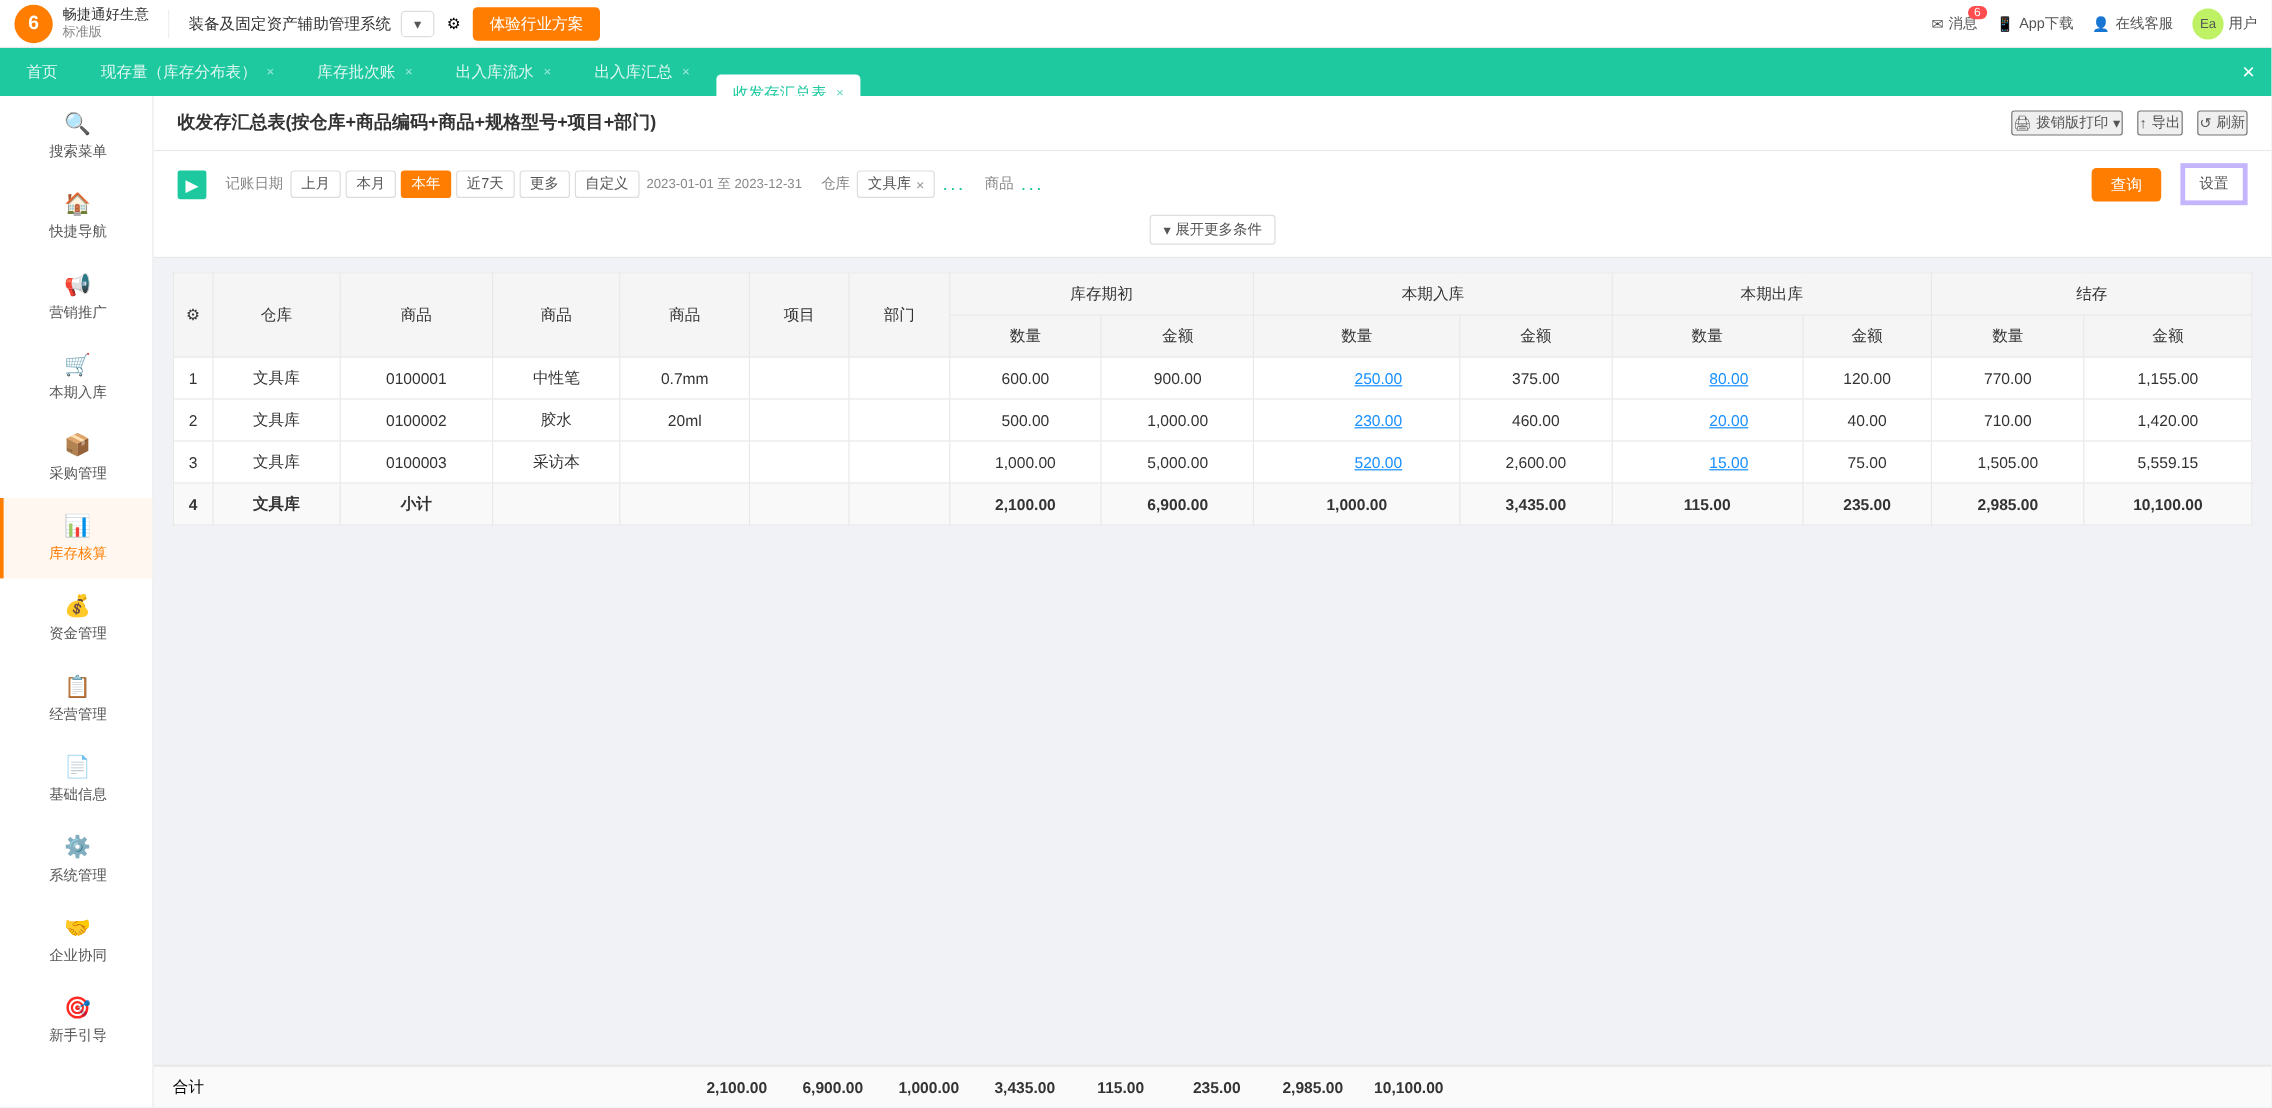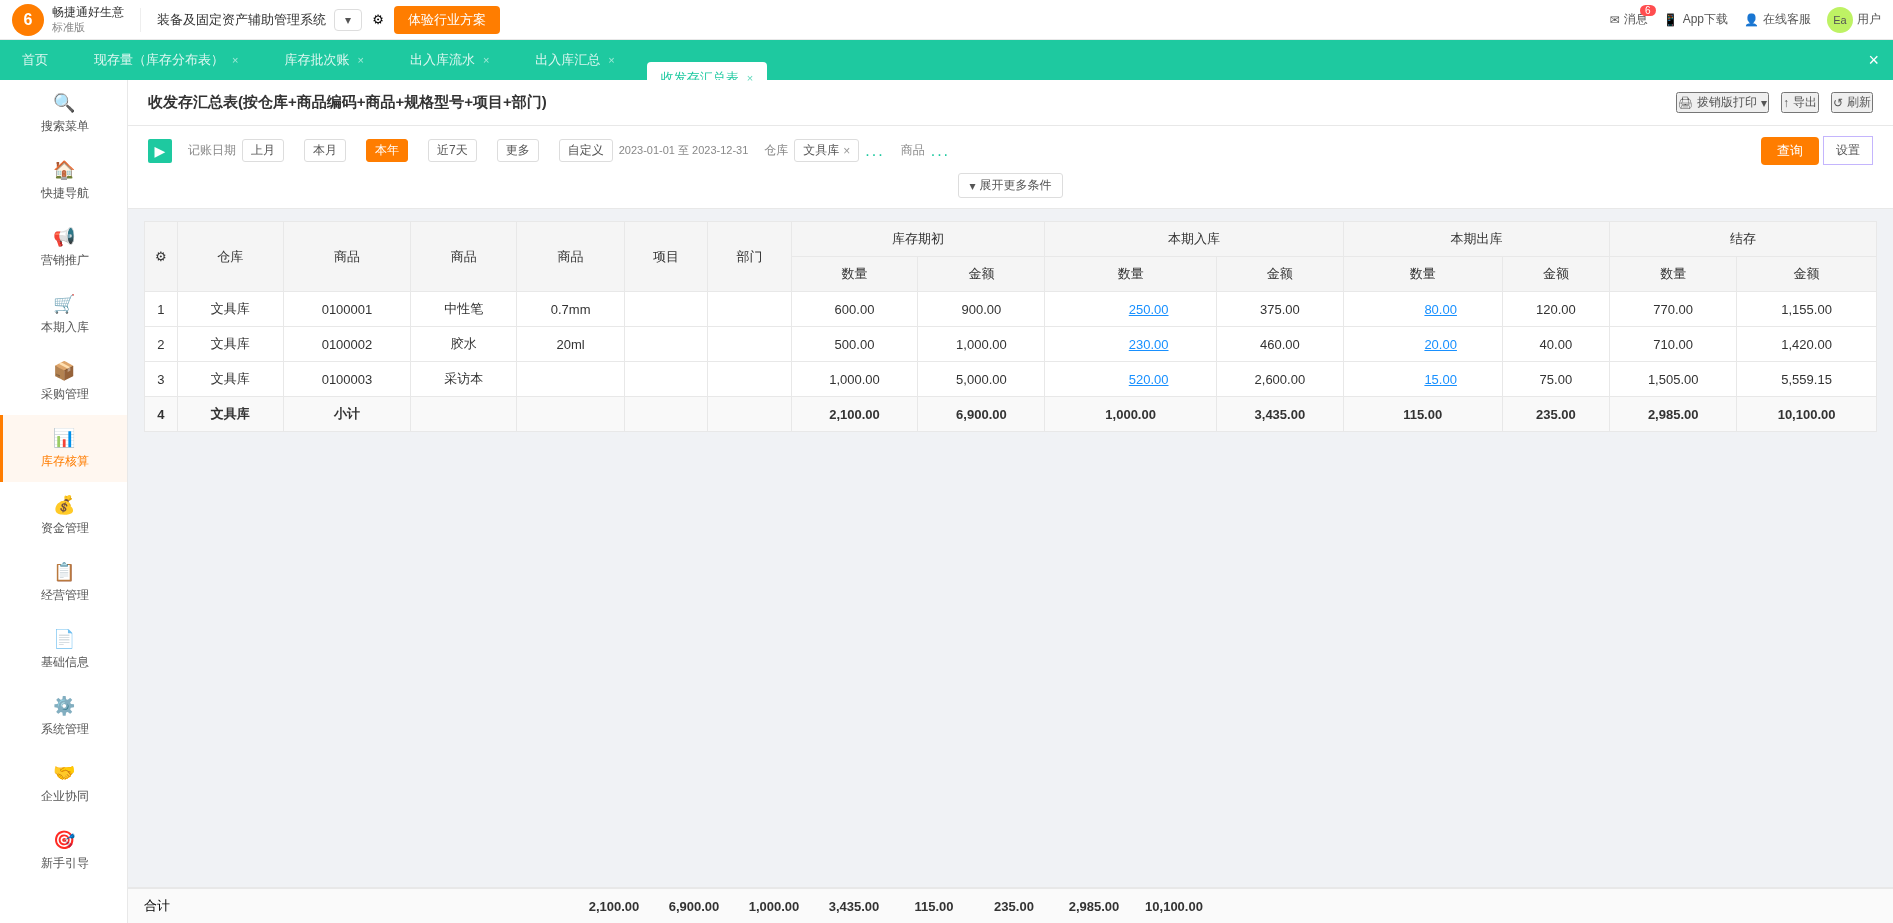--- a/index.html
+++ b/index.html
@@ -13,21 +13,21 @@
     .app-title .sub { color: #888; font-size: 11px; }
     .system-name { font-size: 13px; color: #333; font-weight: 500; }
     .select-btn { background: #fff; border: 1px solid #ddd; border-radius: 4px; padding: 3px 10px; font-size: 12px; color: #555; cursor: pointer; display: flex; align-items: center; gap: 4px; }
     .trial-btn { background: #ff7d00; color: #fff; border: none; border-radius: 4px; padding: 5px 14px; font-size: 13px; cursor: pointer; }
     .top-bar-right { display: flex; align-items: center; gap: 16px; font-size: 12px; color: #555; }
     .top-bar-right .badge-item { display: flex; align-items: center; gap: 4px; cursor: pointer; position: relative; }
     .badge { background: #ff4d4f; color: #fff; border-radius: 10px; font-size: 10px; padding: 0 4px; min-width: 16px; text-align: center; position: absolute; top: -6px; right: -8px; }
     .user-avatar { width: 26px; height: 26px; background: #bef264; border-radius: 50%; display: flex; align-items: center; justify-content: center; font-size: 11px; color: #555; }
 
     
-    .nav-tabs { height: 40px; background: #1ec9a0; display: flex; align-items: center; padding: 0 8px; gap: 18px; flex-shrink: 0; }
+    .nav-tabs { height: 40px; background: #1ec9a0; display: flex; align-items: center; padding: 0 8px; gap: 8px; flex-shrink: 0; }
     .nav-tab { height: 32px; padding: 0 14px; border-radius: 4px 4px 0 0; font-size: 13px; display: flex; align-items: center; gap: 6px; cursor: pointer; color: rgba(255,255,255,0.85); white-space: nowrap; }
     .nav-tab.active { background: #fff; color: #1ec9a0; border-radius: 4px; margin-top: 35px; }
     .nav-tab .close-x { font-size: 11px; opacity: 0.7; margin-left: 2px; }
     .nav-close-all { margin-left: auto; color: #fff; font-size: 18px; cursor: pointer; padding: 0 6px; }
 
     
     .main-layout { display: flex; flex: 1; overflow: hidden; }
 
     
     .sidebar { width: 128px; background: #fff; border-right: 1px solid #e8e8e8; display: flex; flex-direction: column; flex-shrink: 0; overflow-y: auto; }
@@ -45,30 +45,30 @@
     .header-actions { display: flex; align-items: center; gap: 12px; }
     .print-btn { display: flex; align-items: center; gap: 4px; font-size: 12px; color: #555; cursor: pointer; }
     .export-btn { display: flex; align-items: center; gap: 4px; font-size: 12px; color: #555; cursor: pointer; }
     .refresh-btn { display: flex; align-items: center; gap: 4px; font-size: 12px; color: #555; cursor: pointer; }
 
     
     .filter-bar { background: #fff; padding: 10px 20px; border-bottom: 1px solid #e8e8e8; flex-shrink: 0; }
     .filter-row { display: flex; align-items: center; gap: 16px; flex-wrap: wrap; }
     .filter-item { display: flex; align-items: center; gap: 6px; font-size: 12px; color: #555; }
     .filter-label { color: #888; white-space: nowrap; }
-    .date-btns { display: flex; gap: 20px; }
+    .date-btns { display: flex; gap: 4px; }
     .date-btn { padding: 2px 8px; border-radius: 3px; font-size: 12px; cursor: pointer; border: 1px solid #ddd; background: #fff; color: #555; }
     .date-btn.active { background: #ff7d00; color: #fff; border-color: #ff7d00; }
     .date-range { color: #888; font-size: 11px; }
     .warehouse-tag { background: #fff; border: 1px solid #ddd; border-radius: 3px; padding: 2px 8px; font-size: 12px; display: flex; align-items: center; gap: 4px; }
     .warehouse-tag .remove { cursor: pointer; color: #999; }
     .more-dots { color: #1ec9a0; cursor: pointer; font-size: 16px; letter-spacing: 2px; }
     .expand-btn { display: flex; align-items: center; gap: 4px; font-size: 12px; color: #555; cursor: pointer; border: 1px solid #ddd; border-radius: 3px; padding: 3px 10px; background: #fff; }
     .query-btn { background: #ff7d00; color: #fff; border: none; border-radius: 4px; padding: 5px 16px; font-size: 13px; cursor: pointer; }
-    .settings-btn { background: #fff; color: #555; border: 1px solid #c4b5fd; border-radius: 0; padding: 5px 12px; font-size: 12px; cursor: pointer; }
+    .settings-btn { background: #fff; color: #555; border: 4px solid #c4b5fd; border-radius: 0; padding: 5px 12px; font-size: 12px; cursor: pointer; }
     .filter-arrow { width: 24px; height: 24px; background: #1ec9a0; border-radius: 2px; color: #fff; display: flex; align-items: center; justify-content: center; cursor: pointer; font-size: 14px; }
 
     
     .table-container { flex: 1; overflow: auto; padding: 12px 16px; }
     .data-table { width: 100%; border-collapse: collapse; background: #fff; font-size: 13px; }
     .data-table th { background: #f5f5f5; color: #333; font-weight: 500; padding: 8px 10px; border: 1px solid #e8e8e8; text-align: center; white-space: nowrap; }
     .data-table td { padding: 8px 10px; border: 1px solid #e8e8e8; text-align: center; color: #333; white-space: nowrap; }
     .data-table .num-link { color: #1890ff; text-decoration: underline; cursor: pointer; margin-left: 36px; }
     .data-table .bold-row td { font-weight: bold; background: #f9f9f9; }
     .settings-icon-cell { width: 32px; }
@@ -238,21 +238,21 @@
           <div class="warehouse-tag">
             <span>文具库</span>
             <span class="remove">×</span>
           </div>
           <span class="more-dots">...</span>
         </div>
         <div class="filter-item">
           <span class="filter-label">商品</span>
           <span class="more-dots">...</span>
         </div>
-        <div style="margin-left:auto;display:flex;gap:4px;align-items:center;">
+        <div style="margin-left:auto;display:flex;gap:16px;align-items:center;">
           <button class="query-btn">查询</button>
           <button class="settings-btn">设置</button>
         </div>
       </div>
       <div style="margin-top:8px;display:flex;justify-content:center;">
         <button class="expand-btn">
           <span>▾</span>
           <span>展开更多条件</span>
         </button>
       </div>

